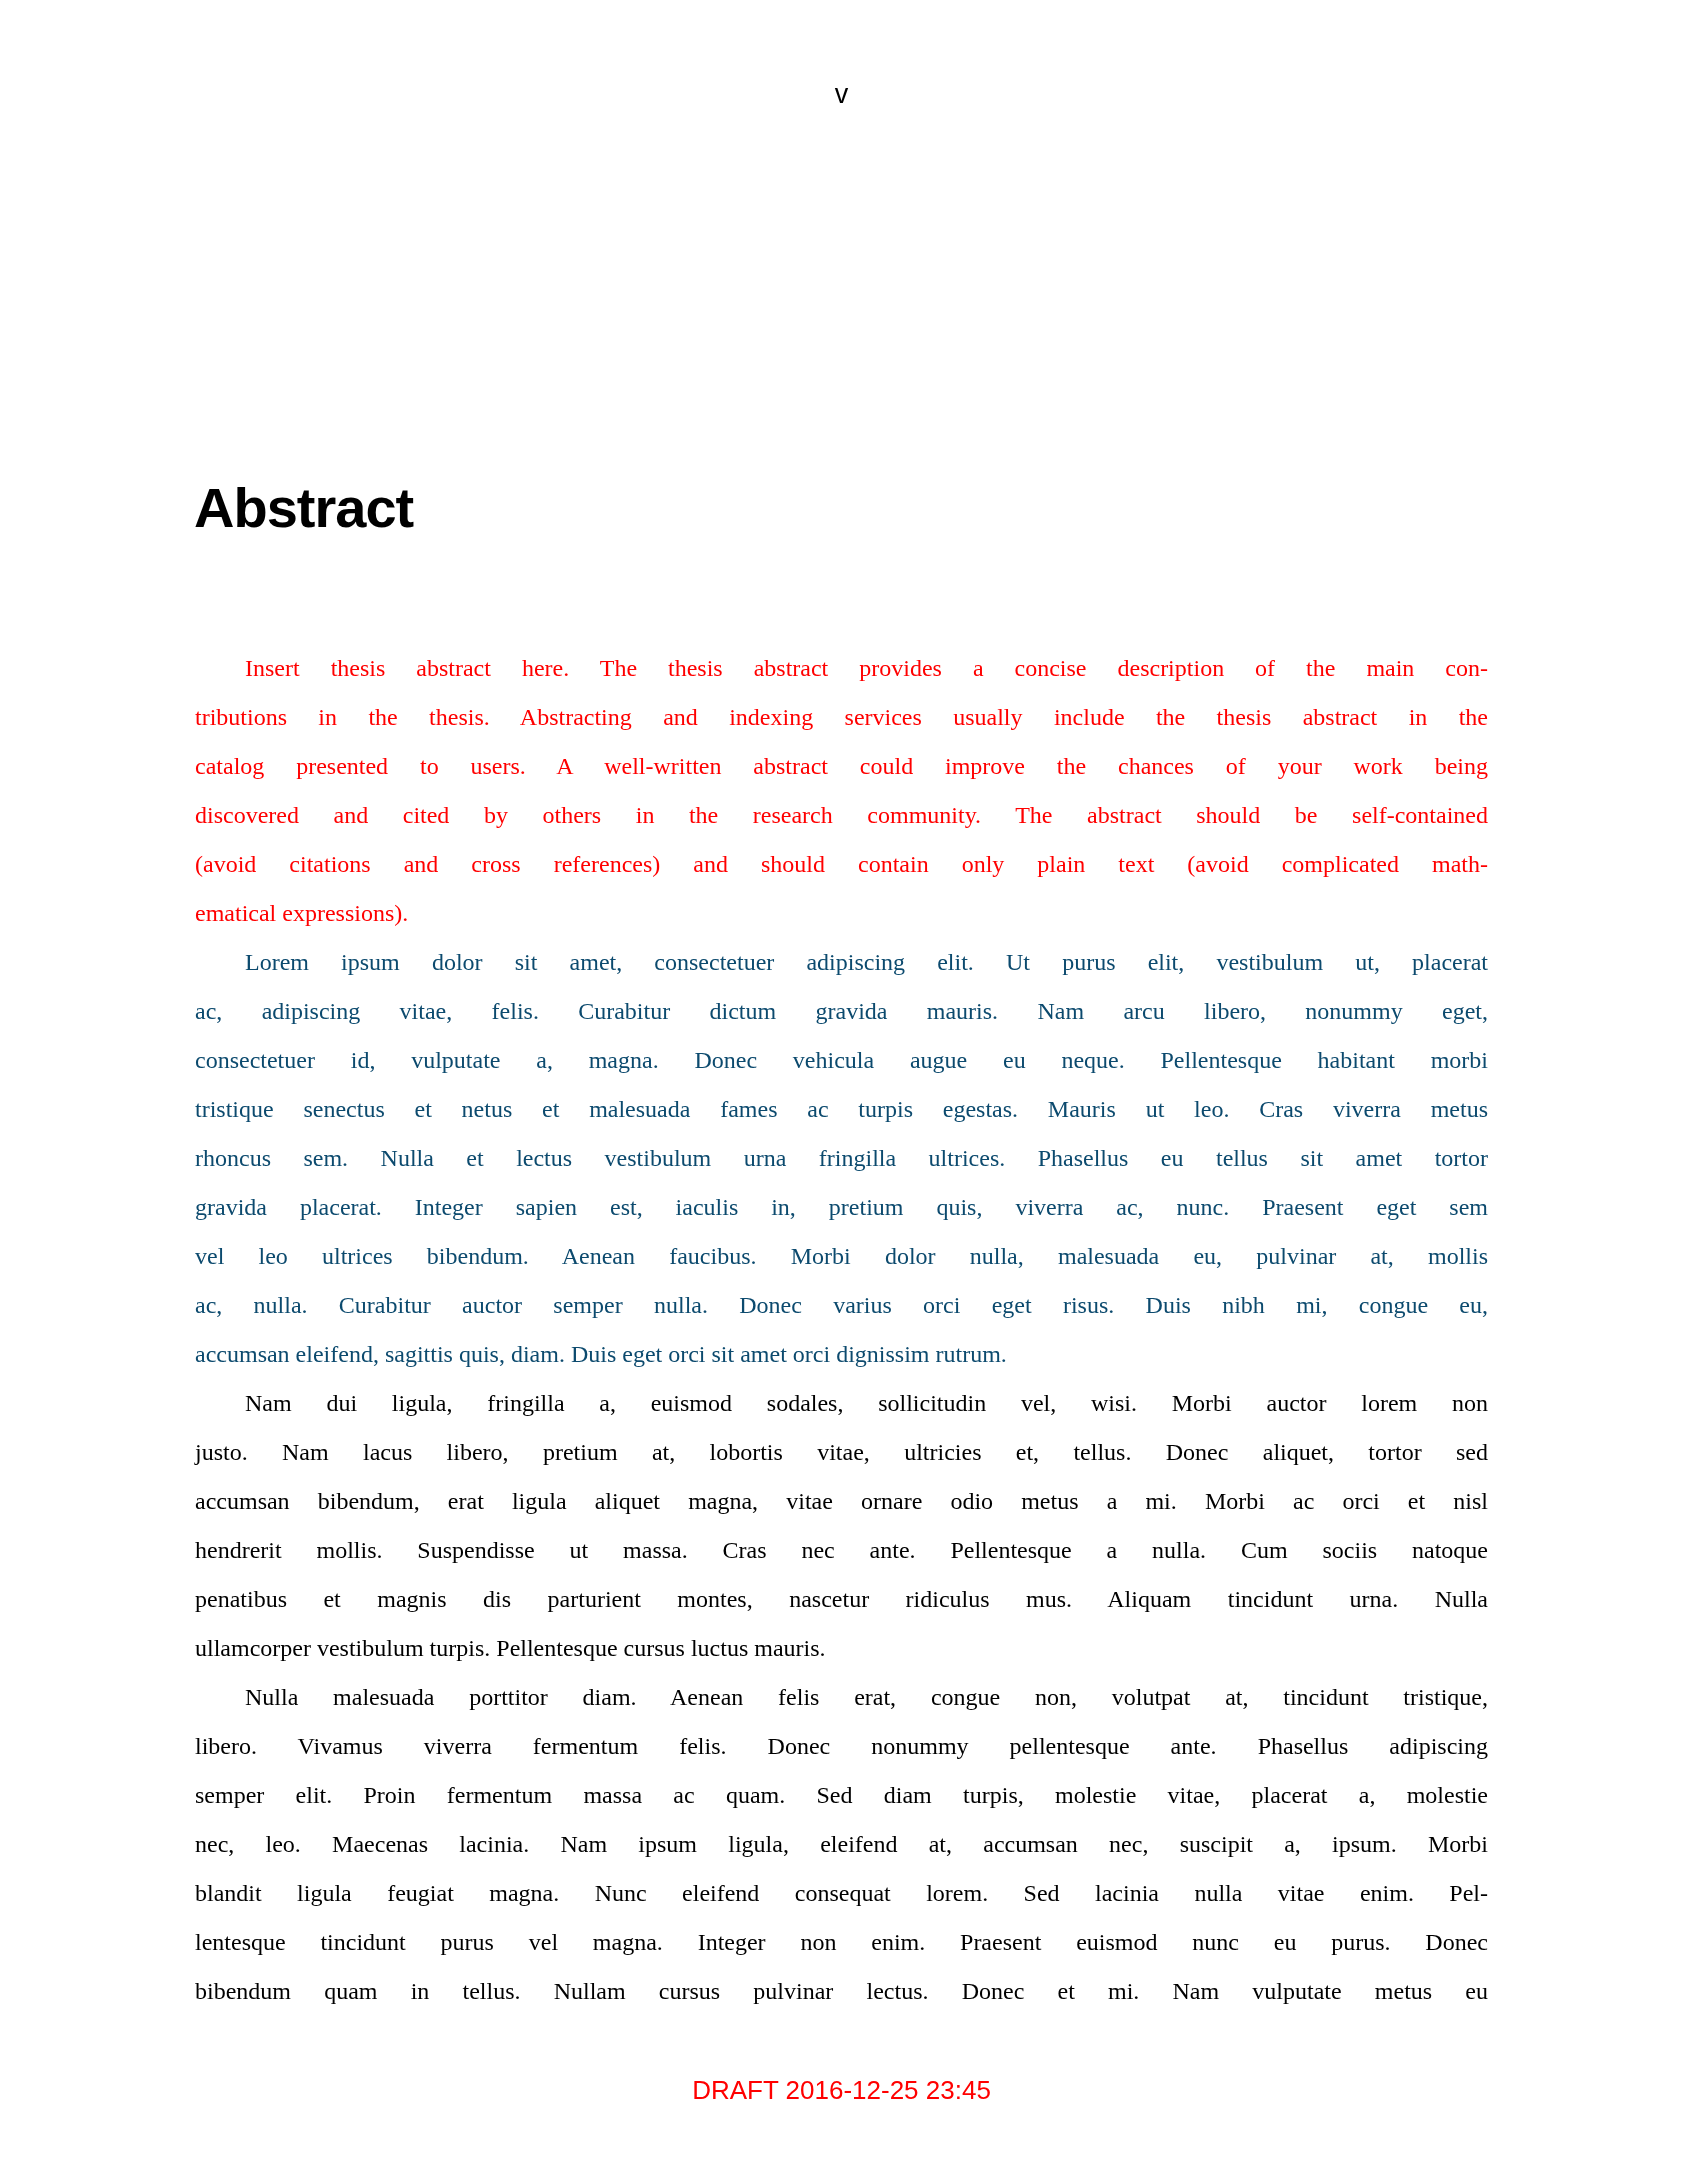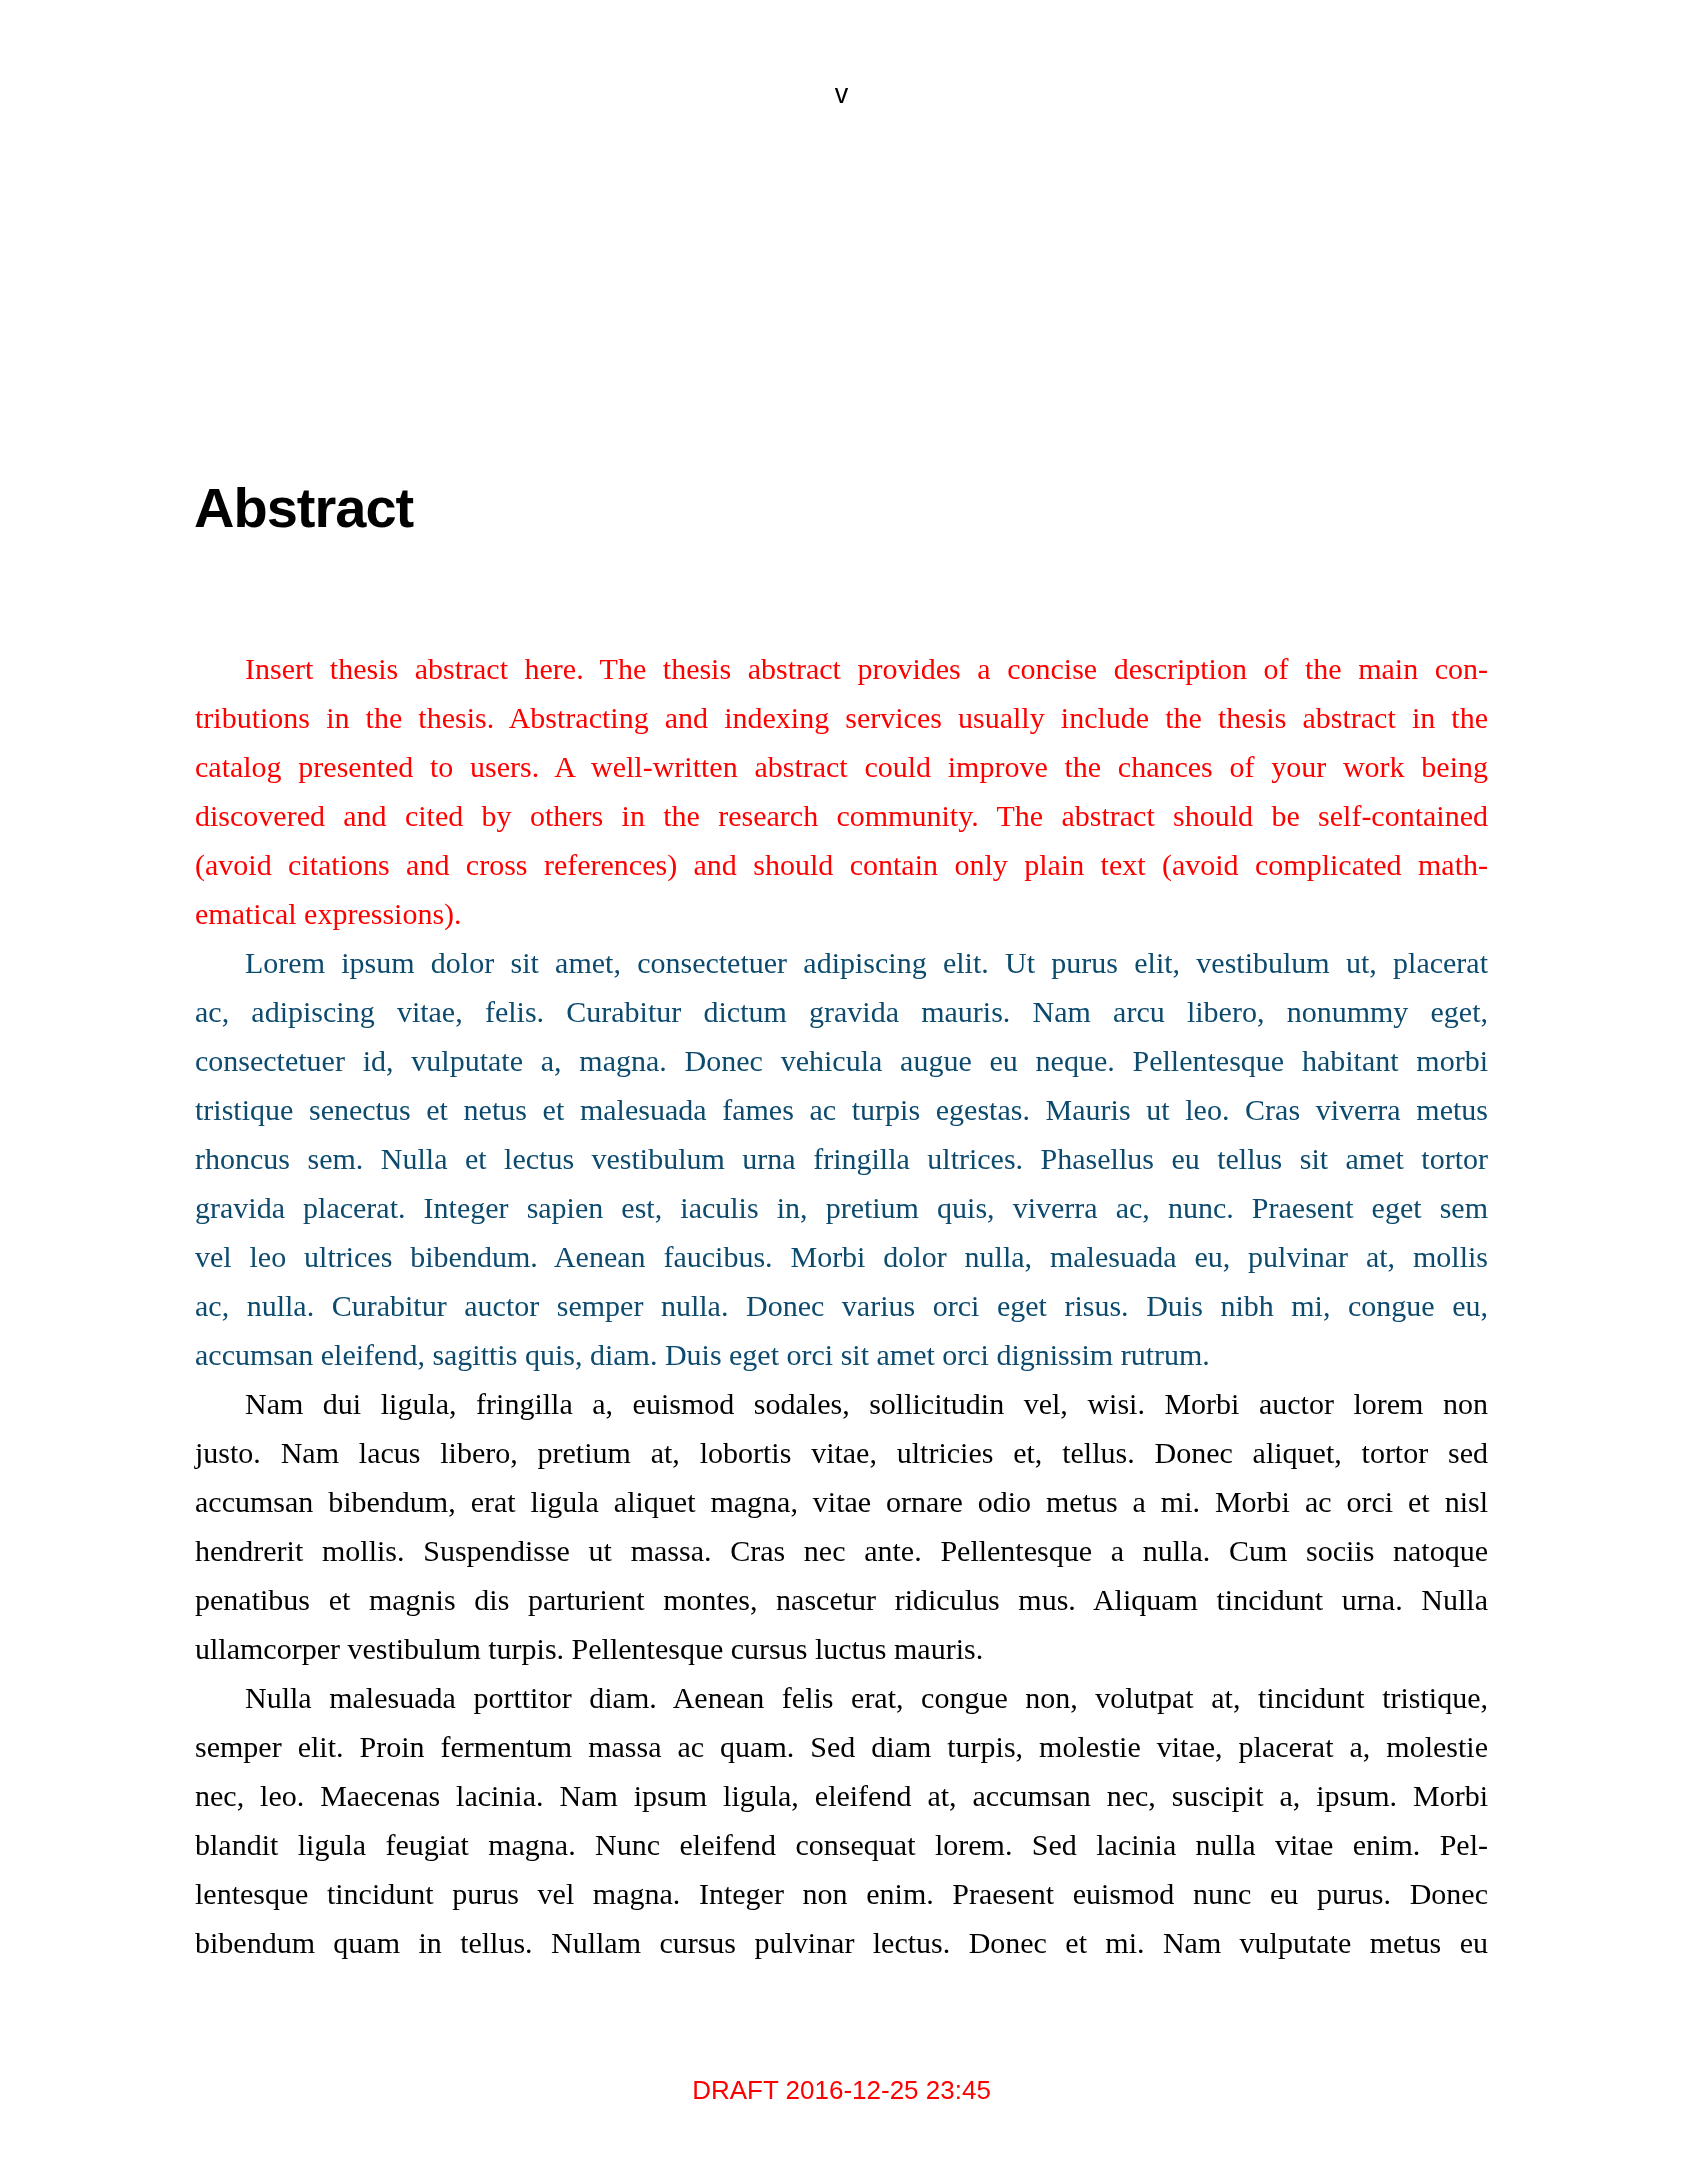--- a/index.html
+++ b/index.html
@@ -30,21 +30,21 @@
     font-size: 56px;
     letter-spacing: -1px;
     color: #000000;
   }
   .text-block {
     position: absolute;
     top: 644px;
     left: 195px;
     width: 1293px;
     font-family: "Liberation Serif", serif;
-    font-size: 30px;
+    font-size: 24px;
     line-height: 49px;
     color: #000000;
   }
   .para { margin: 0; padding: 0; }
   .para .line {
     text-align: justify;
     text-align-last: justify;
   }
   .para .line.first { text-indent: 50px; }
   .para.no-justify-last .line.last { text-align-last: left; }
@@ -89,20 +89,21 @@
       <div class="para no-justify-last" style="color: rgb(0, 0, 0);">
         <div class="line first">Nam dui ligula, fringilla a, euismod sodales, sollicitudin vel, wisi.  Morbi auctor lorem non</div>
         <div class="line">justo.  Nam lacus libero, pretium at, lobortis vitae, ultricies et, tellus.  Donec aliquet, tortor sed</div>
         <div class="line">accumsan bibendum, erat ligula aliquet magna, vitae ornare odio metus a mi. Morbi ac orci et nisl</div>
         <div class="line">hendrerit mollis.  Suspendisse ut massa.  Cras nec ante.  Pellentesque a nulla.  Cum sociis natoque</div>
         <div class="line">penatibus et magnis dis parturient montes, nascetur ridiculus mus.  Aliquam tincidunt urna.  Nulla</div>
         <div class="line last">ullamcorper vestibulum turpis. Pellentesque cursus luctus mauris.</div>
       </div>
       <div class="para" style="color: rgb(0, 0, 0);">
         <div class="line first">Nulla malesuada porttitor diam.  Aenean felis erat, congue non, volutpat at, tincidunt tristique,</div>
+        <div class="line">libero. Vivamus viverra fermentum felis. Donec nonummy pellentesque ante. Phasellus adipiscing</div>
         <div class="line">semper elit. Proin fermentum massa ac quam. Sed diam turpis, molestie vitae, placerat a, molestie</div>
         <div class="line">nec, leo. Maecenas lacinia. Nam ipsum ligula, eleifend at, accumsan nec, suscipit a, ipsum. Morbi</div>
         <div class="line">blandit ligula feugiat magna.  Nunc eleifend consequat lorem.  Sed lacinia nulla vitae enim.  Pel-</div>
         <div class="line">lentesque tincidunt purus vel magna.  Integer non enim.  Praesent euismod nunc eu purus.  Donec</div>
         <div class="line last">bibendum quam in tellus.  Nullam cursus pulvinar lectus.  Donec et mi.  Nam vulputate metus eu</div>
       </div>
     </div>
 
   <div class="footer" style="color: rgb(255, 0, 0);">DRAFT 2016-12-25 23:45</div>
 </div>

